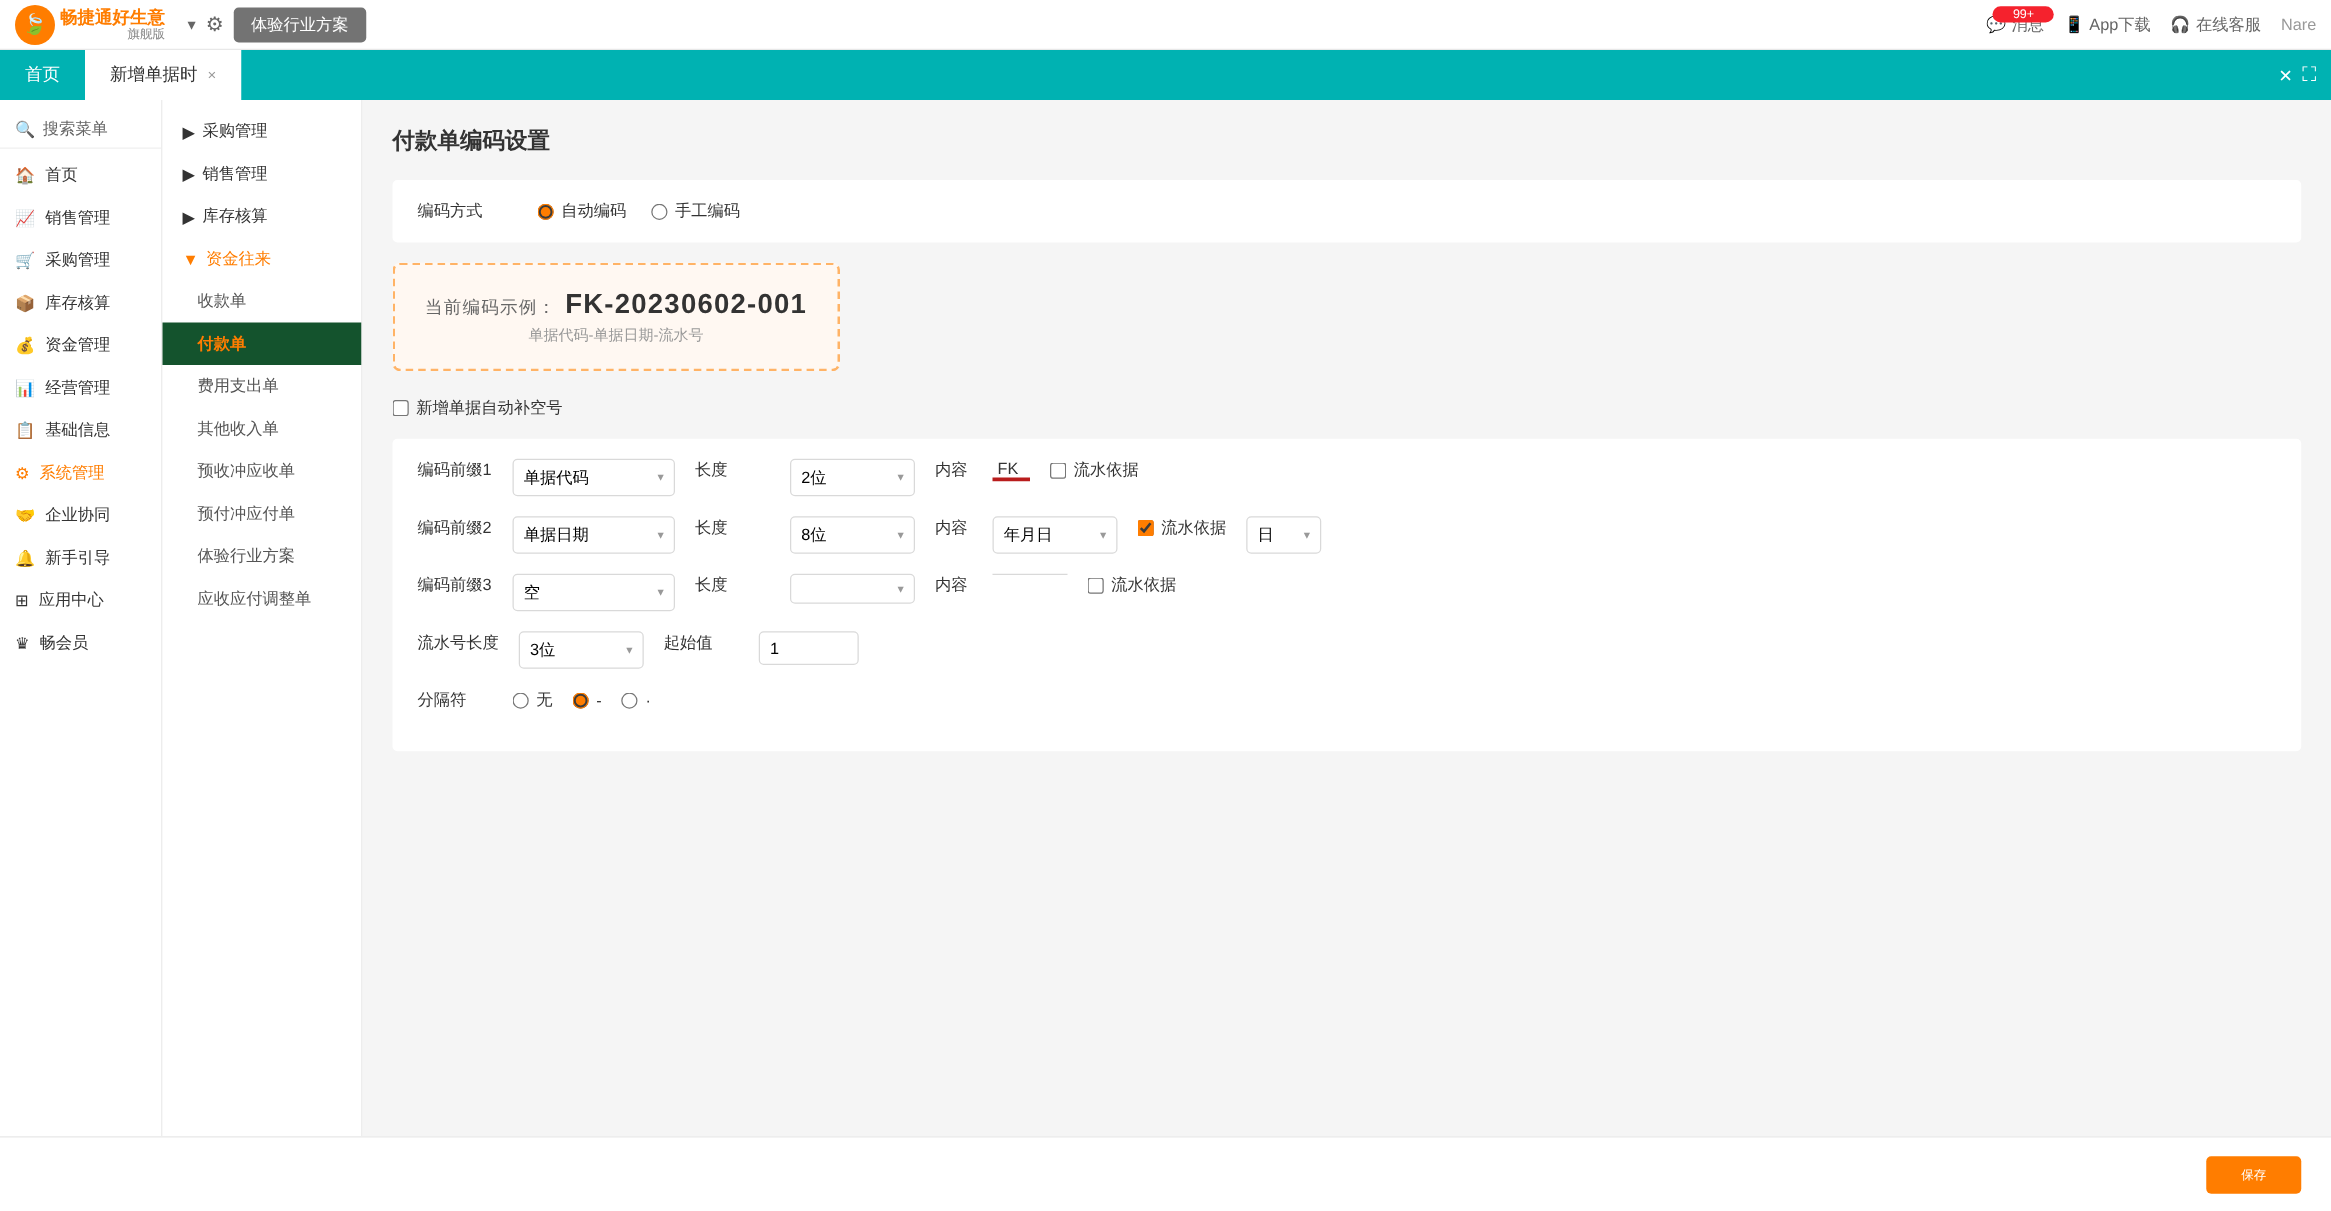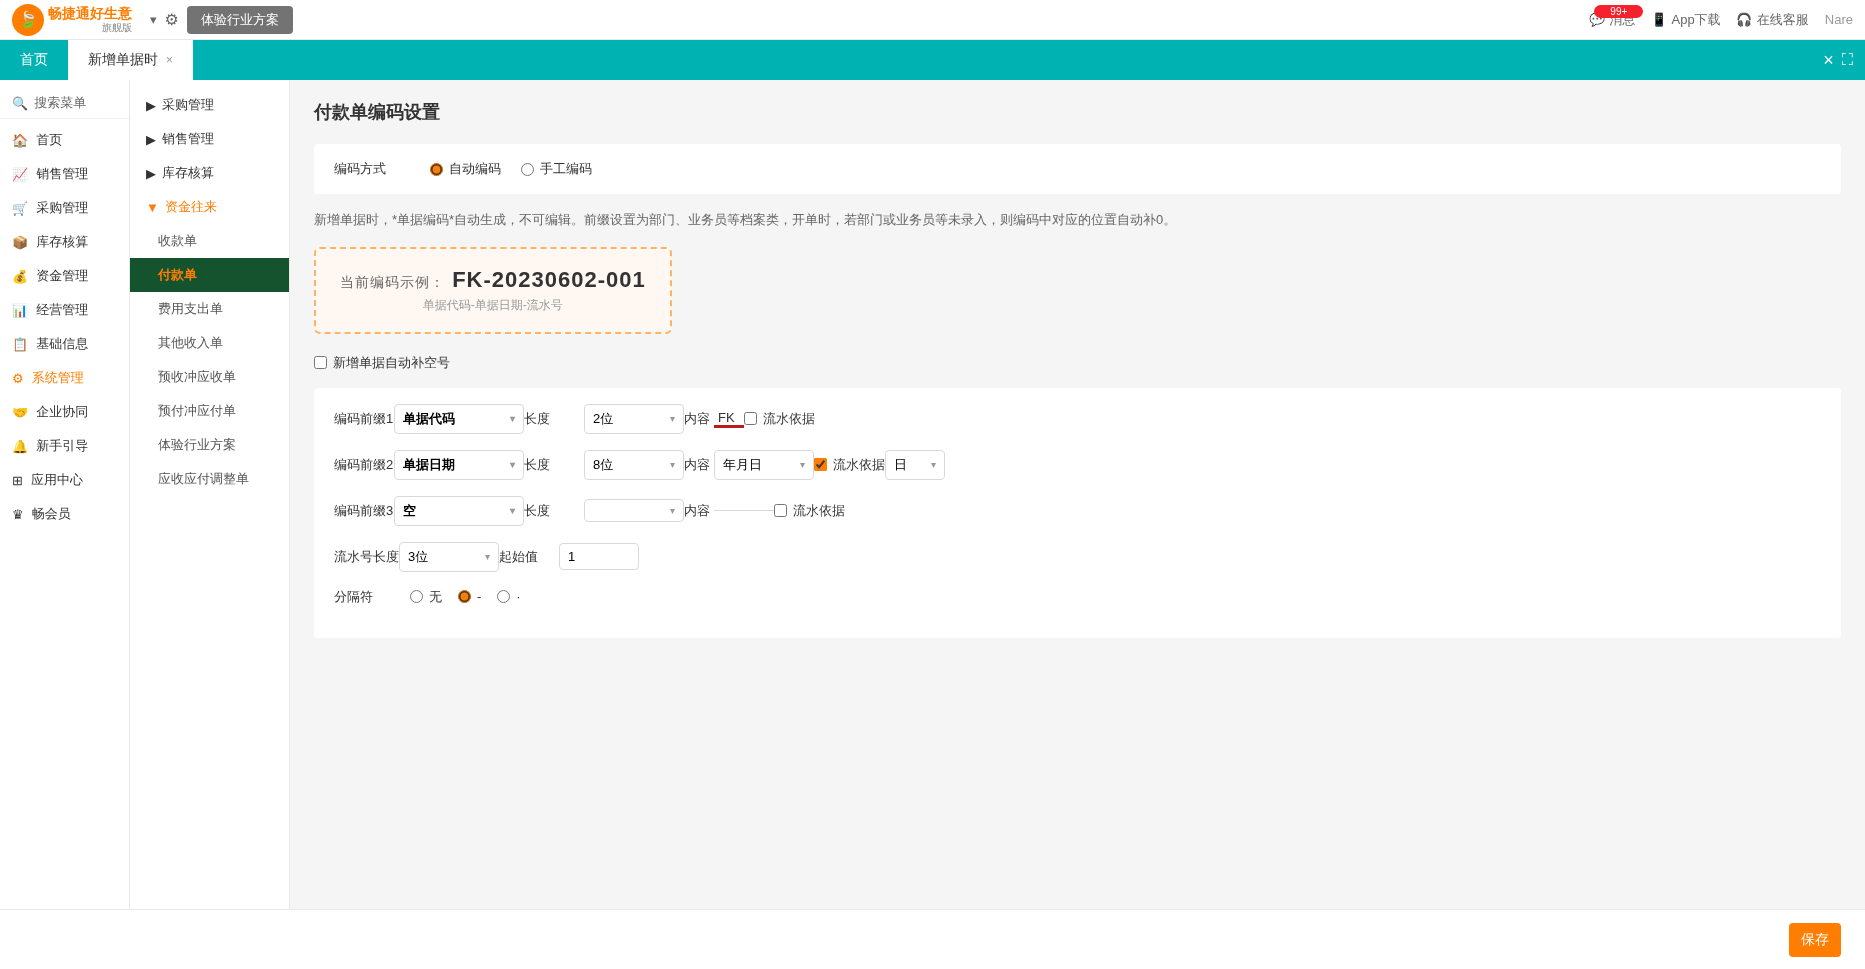--- a/index.html
+++ b/index.html
@@ -79,27 +79,27 @@
     
     .preview-box {
       border: 2px dashed #ffb366; border-radius: 6px; background: #fff8f2;
       padding: 18px 24px; display: inline-block; margin-bottom: 20px; min-width: 280px;
     }
     .preview-code { font-size: 22px; font-weight: bold; color: #333; text-align: center; letter-spacing: 1px; }
     .preview-desc { font-size: 12px; color: #999; text-align: center; margin-top: 4px; }
 
     
     .form-section { background: #fff; border-radius: 4px; padding: 16px 20px; }
-    .form-row { display: flex; align-items: center; margin-bottom: 16px; }
+    .form-row { display: flex; align-items: flex-start; gap: 16px; margin-bottom: 16px; }
     .form-label { color: #333; font-size: 13px; min-width: 60px; }
     .form-select {
       border: 1px solid #d9d9d9; border-radius: 4px; padding: 5px 8px; font-size: 13px;
       background: #fff; min-width: 100px; display: flex; align-items: center; justify-content: space-between; cursor: pointer;
     }
-    .form-select-wide { min-width: 130px; font-weight: bold; }
+    .form-select-wide { min-width: 130px; }
     .form-input {
       border: 1px solid #d9d9d9; border-radius: 4px; padding: 5px 8px; font-size: 13px;
       background: #fff; min-width: 60px;
     }
     .form-content-label { color: #333; font-size: 13px; min-width: 30px; }
     .form-content-value { color: #333; font-size: 13px; min-width: 30px; border-bottom: 3px solid #b91c1c; padding: 0 4px; }
     .checkbox-label { display: flex; align-items: center; gap: 6px; color: #333; font-size: 13px; cursor: pointer; }
     .checkbox-label input[type="checkbox"] { accent-color: #ff7d00; }
 
     .separator-row { display: flex; align-items: center; gap: 16px; margin-bottom: 16px; }
@@ -107,21 +107,21 @@
 
     
     .auto-fill-row { display: flex; align-items: center; gap: 8px; margin-bottom: 16px; }
 
     
     .bottom-bar {
       height: 60px; background: #fff; border-top: 1px solid #e8e8e8;
       display: flex; align-items: center; justify-content: flex-end; padding: 0 24px;
       position: fixed; bottom: 0; left: 0; right: 0;
     }
-    .save-btn { background: #ff7d00; color: #fff; border: none; border-radius: 4px; padding: 8px 12px; font-size: 14px; cursor: pointer; }
+    .save-btn { background: #ff7d00; color: #fff; border: none; border-radius: 4px; padding: 8px 28px; font-size: 10px; cursor: pointer; }
 
     .chevron { font-size: 10px; color: #999; }
   </style>
 </head>
 <body>
 
 <div class="top-bar">
   <div class="top-bar-left">
     <div class="top-bar-logo">
       <div class="logo-icon">🍃</div>
@@ -296,21 +296,20 @@
           <span>自动编码</span>
         </label>
         <label class="radio-label">
           <input type="radio" name="encoding_mode" style="">
           <span>手工编码</span>
         </label>
       </div>
     </div>
 
     
-    <div class="info-text">新增单据时，*单据编码*自动生成，不可编辑。前缀设置为部门、业务员等档案类，开单时，若部门或业务员等未录入，则编码中对应的位置自动补0。</div>
 
     
     <div class="preview-box">
       <div class="preview-code">
         <span style="font-size:14px;font-weight:normal;color:#666;">当前编码示例：</span>
         <span>FK-20230602-001</span>
       </div>
       <div class="preview-desc">单据代码-单据日期-流水号</div>
     </div>
 

